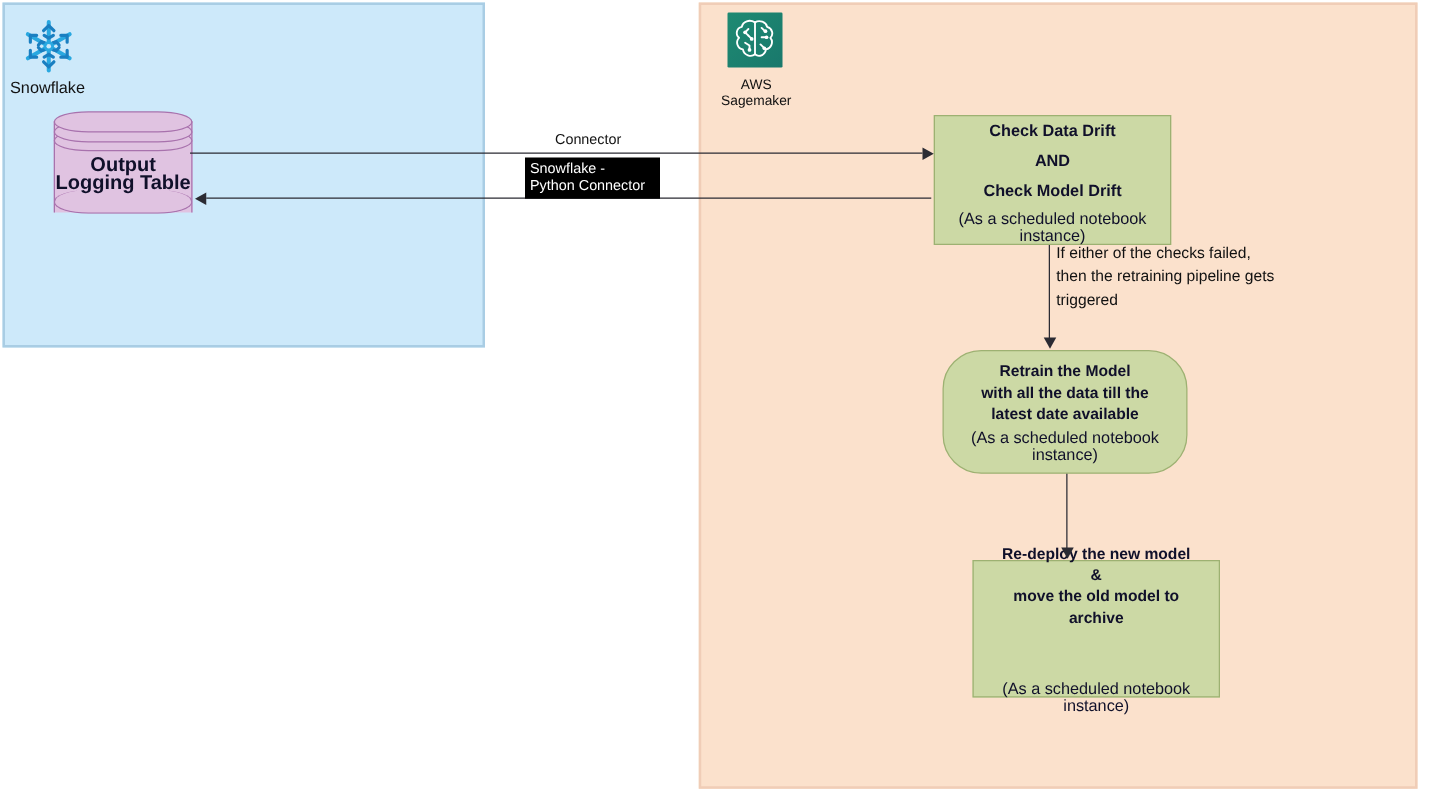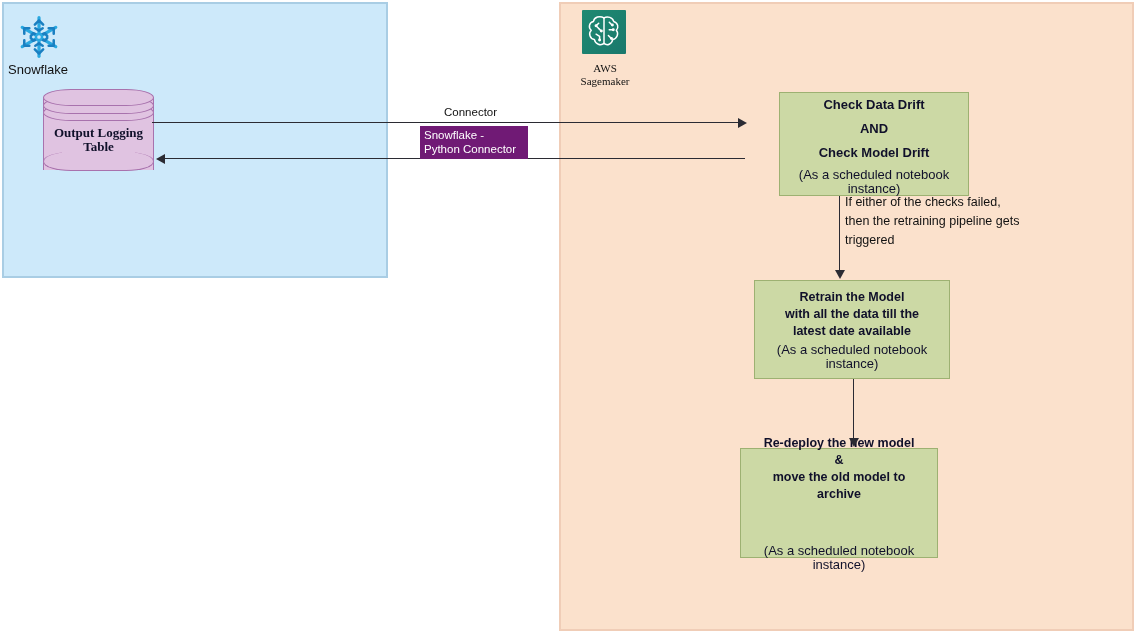--- a/index.html
+++ b/index.html
@@ -104,26 +104,25 @@
   }
   #db-cylinder .d1 { top: 1px; }
   #db-cylinder .d2 { top: 9px; }
   #db-cylinder .d3 { top: 16px; }
   #db-cylinder .cyl-text {
     position: absolute;
     left: 0;
     top: 38px;
     width: 111px;
     text-align: center;
-    font-size: 13px;
+    font-size: 16px;
     font-weight: bold;
     line-height: 14px;
     color: #10102a;
     z-index: 4;
-    font-family: Liberation Serif, serif;
   }
 
   
   #sagemaker-icon {
     position: absolute;
     left: 582px;
     top: 10px;
     width: 44px;
     height: 44px;
     background: #1b7f6e;
@@ -132,21 +131,20 @@
   }
   #sagemaker-label {
     position: absolute;
     left: 562px;
     top: 62px;
     width: 86px;
     text-align: center;
     font-size: 11px;
     line-height: 13px;
     color: #111;
-    font-family: Liberation Serif, serif;
   }
 
   
   .proc-box {
     position: absolute;
     box-sizing: border-box;
     background: #ccd9a5;
     border: 1.6px solid #9db172;
     display: flex;
     flex-direction: column;
@@ -166,32 +164,32 @@
     font-size: 13px;
     line-height: 14px;
     color: #10102a;
     margin-top: 3px;
   }
   #box-drift {
     left: 747px;
     top: 92px;
     width: 190px;
     height: 104px;
-    margin-left: 32px;
   }
   #box-drift .title { line-height: 24px; }
   #box-retrain {
     left: 754px;
     top: 280px;
     width: 196px;
     height: 99px;
+    border-radius: 31px;
   }
   #box-retrain .title { font-size: 12.5px; line-height: 17px; }
   #box-redeploy {
-    left: 740px;
+    left: 778px;
     top: 448px;
     width: 198px;
     height: 110px;
     gap: 38px;
   }
   #box-redeploy .title { font-size: 12.5px; line-height: 17px; }
 
   
   .conn {
     position: absolute;
@@ -231,21 +229,21 @@
   #label-retraining {
     left: 444px;
     top: 106px;
   }
   #label-connector {
     left: 420px;
     top: 126px;
     width: 108px;
     padding: 2px 4px 3px 4px;
     box-sizing: border-box;
-    background: #701a75;
+    background: #000000;
     color: #ffffff;
     font-size: 11.5px;
     line-height: 14px;
     white-space: pre-line;
   }
   #label-schedule {
     left: 363px;
     top: 169px;
     font-size: 13.5px;
     color: #111;

